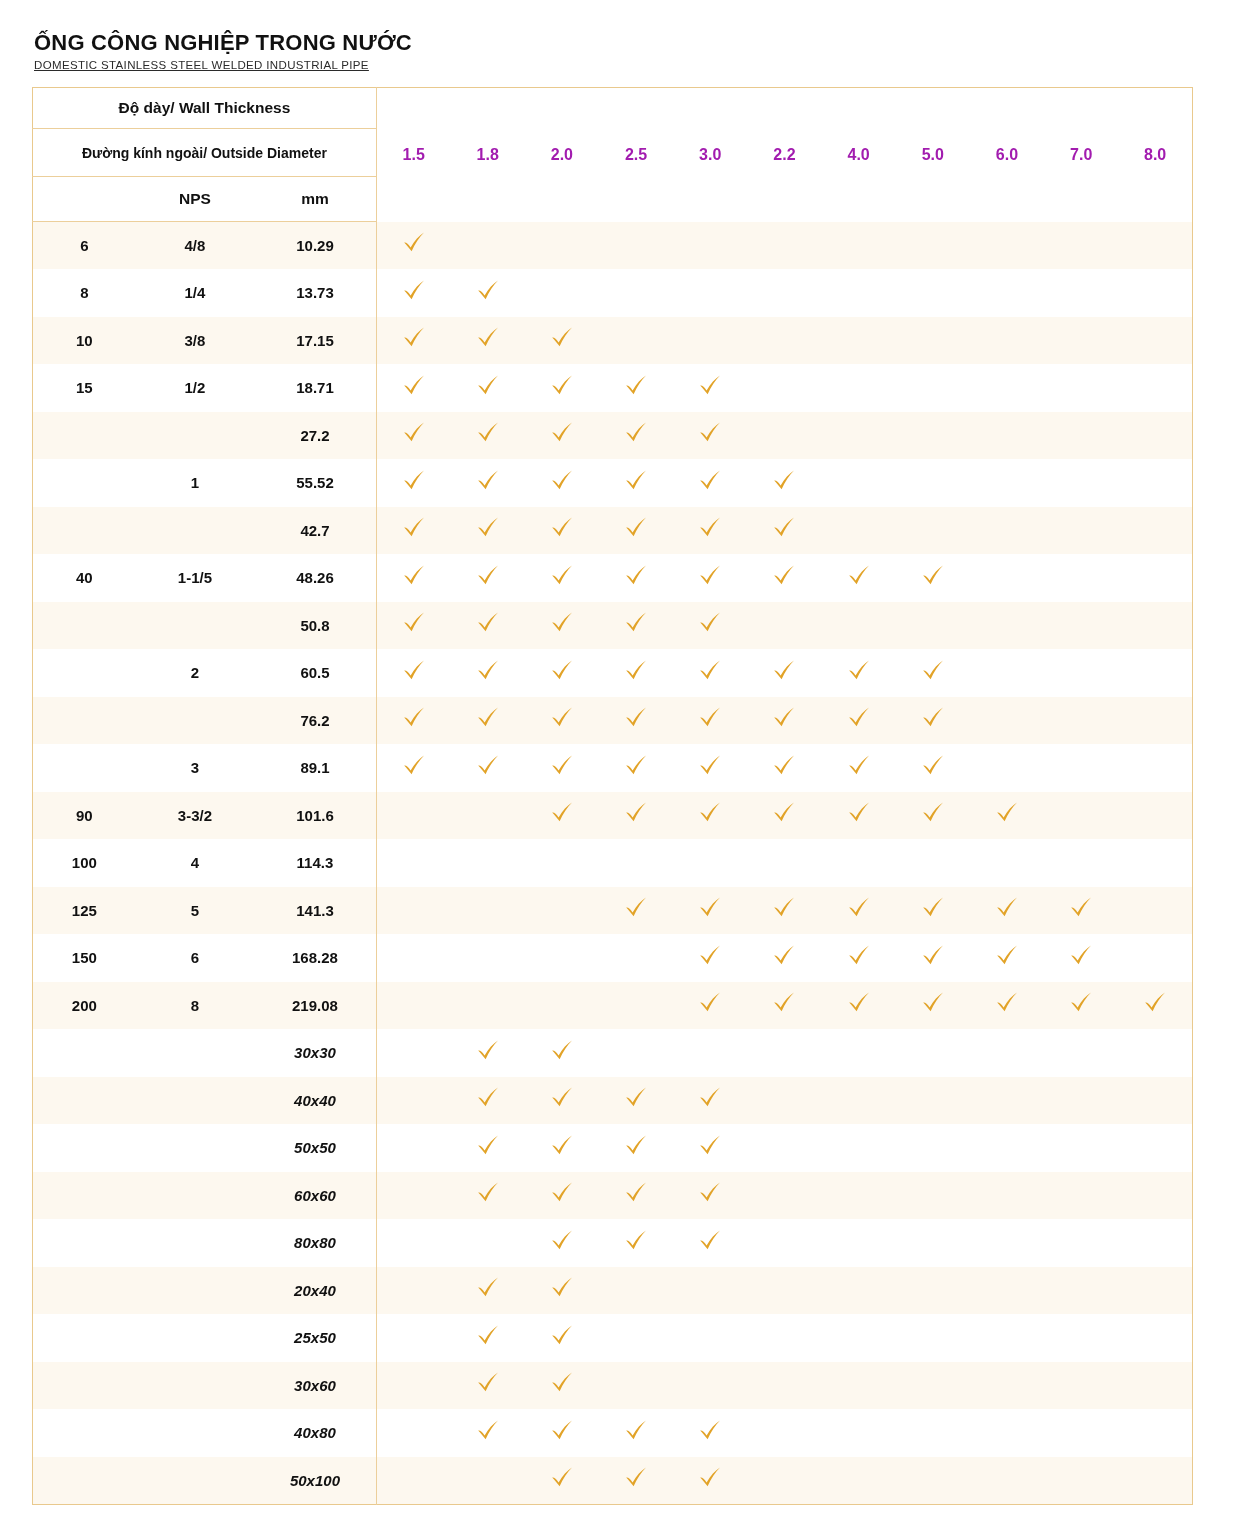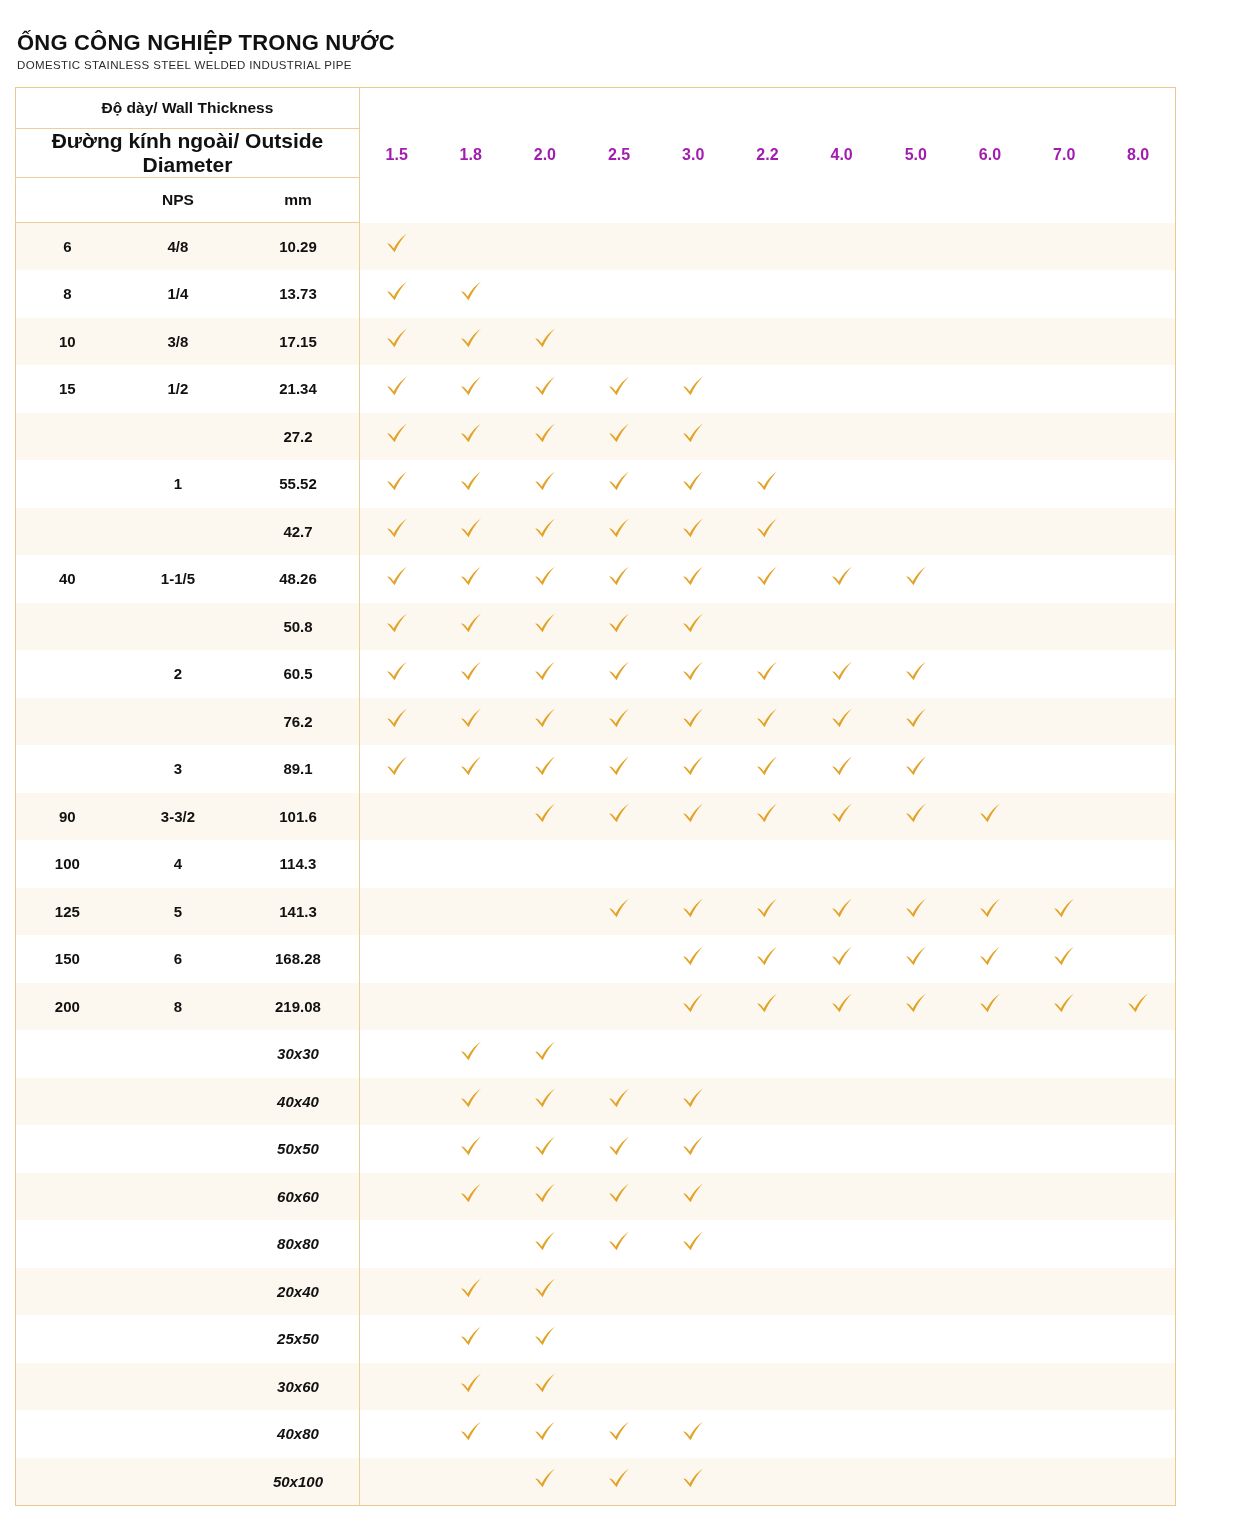--- a/index.html
+++ b/index.html
@@ -12,41 +12,42 @@
     height: 1536px;
     font-family: "Liberation Sans", "DejaVu Sans", sans-serif;
     color: #111111;
     overflow: hidden;
   }
   .page {
     position: relative;
     width: 1239px;
     height: 1536px;
     box-sizing: border-box;
-    padding: 30px 48px 0 13px;
+    padding: 30px 48px 0 30px;
   }
   .title-block {
     margin-left: 4px;
     margin-bottom: 14px;
   }
   .title-vi {
     font-size: 22px;
     font-weight: 700;
     letter-spacing: 0.2px;
     color: #111111;
     line-height: 1.15;
     margin: 0 0 4px 0;
   }
   .title-en {
     font-size: 11.5px;
     font-weight: 400;
     letter-spacing: 0.35px;
     color: #2b2b2b;
     line-height: 1.2;
     margin: 0;
+    text-decoration: underline;
   }
 
   table.spec {
     border-collapse: collapse;
     table-layout: fixed;
     width: 1161px;
     margin-left: 2px;
     border: 1.5px solid #e9c98d;
     margin-top: 12px;
   }
@@ -63,21 +64,21 @@
     font-size: 15.5px;
     color: #111111;
     height: 42px;
     border-bottom: 1.2px solid #eccf9b;
   }
   .hdr-wall {
     height: 40px;
   }
   .hdr-od {
     height: 47px;
-    font-size: 21px;
+    font-size: 14px;
   }
   .hdr-sub {
     height: 44px;
     border-bottom: 1.2px solid #eccf9b;
   }
   .thick-head {
     background: #ffffff;
     text-align: center;
     font-weight: 700;
     font-size: 16px;
@@ -231,21 +232,21 @@
           <td class="c-chk"><span class="empty"></span></td>
           <td class="c-chk"><span class="empty"></span></td>
           <td class="c-chk"><span class="empty"></span></td>
           <td class="c-chk"><span class="empty"></span></td>
           <td class="c-chk"><span class="empty"></span></td>
           <td class="c-chk"><span class="empty"></span></td>
         </tr>
         <tr class="data-row stripe-b">
           <td class="c-dn">15</td>
           <td class="c-nps">1/2</td>
-          <td class="c-mm">21.34</td>
+          <td class="c-mm">18.71</td>
           <td class="c-chk first"><span class="check"><svg width="26" height="26" viewBox="0 0 26 26" xmlns="http://www.w3.org/2000/svg">
                 <path d="M3.2 12.6 C5.0 12.2 7.2 13.6 9.6 17.4 C13.4 10.8 18.2 5.8 23.0 2.6 C18.4 7.4 14.0 13.6 10.6 21.2 C8.2 18.4 5.6 15.2 3.2 12.6 Z" fill="#E2A328"></path>
               </svg></span></td>
           <td class="c-chk"><span class="check"><svg width="26" height="26" viewBox="0 0 26 26" xmlns="http://www.w3.org/2000/svg">
                 <path d="M3.2 12.6 C5.0 12.2 7.2 13.6 9.6 17.4 C13.4 10.8 18.2 5.8 23.0 2.6 C18.4 7.4 14.0 13.6 10.6 21.2 C8.2 18.4 5.6 15.2 3.2 12.6 Z" fill="#E2A328"></path>
               </svg></span></td>
           <td class="c-chk"><span class="check"><svg width="26" height="26" viewBox="0 0 26 26" xmlns="http://www.w3.org/2000/svg">
                 <path d="M3.2 12.6 C5.0 12.2 7.2 13.6 9.6 17.4 C13.4 10.8 18.2 5.8 23.0 2.6 C18.4 7.4 14.0 13.6 10.6 21.2 C8.2 18.4 5.6 15.2 3.2 12.6 Z" fill="#E2A328"></path>
               </svg></span></td>
           <td class="c-chk"><span class="check"><svg width="26" height="26" viewBox="0 0 26 26" xmlns="http://www.w3.org/2000/svg">

